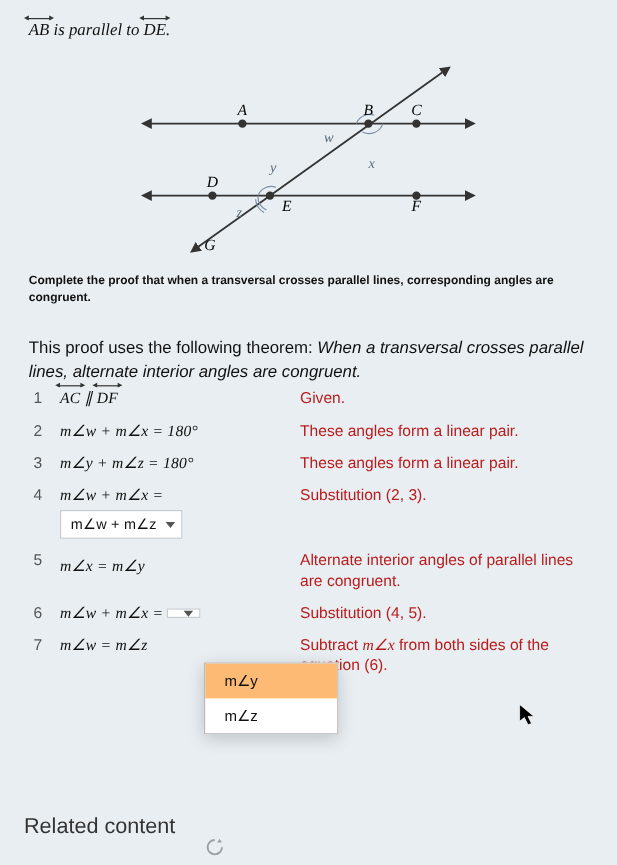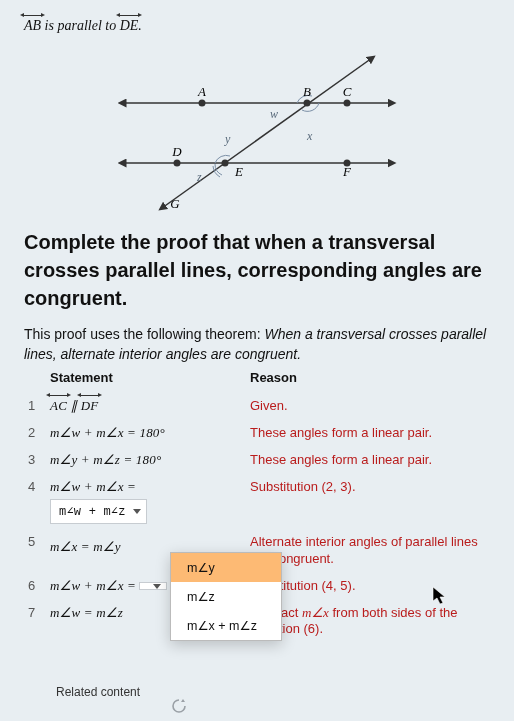--- a/index.html
+++ b/index.html
@@ -24,50 +24,50 @@
     content:''; position:absolute; top:-5px; right:-4px;
     border-left:4px solid #333; border-top:2px solid transparent;
     border-bottom:2px solid transparent;
   }
   .over-arrow .la {
     position:absolute; top:-5px; left:-4px;
     border-right:4px solid #333; border-top:2px solid transparent;
     border-bottom:2px solid transparent;
   }
   .diagram { width: 320px; height: 170px; margin: 0 auto 10px auto; display:block; }
-  .prompt { font-family: -apple-system, Helvetica, Arial, sans-serif; font-size:20px; line-height:1.4; margin-bottom:13px; }
+  .prompt { font-family: -apple-system, Helvetica, Arial, sans-serif; font-size:10px; line-height:1.4; margin-bottom:24px; }
   .theorem { font-family: -apple-system, Helvetica, Arial, sans-serif; font-size:14px; line-height:1.4; margin-bottom:0; }
   .theorem .ital { font-style: italic; }
   table { width:100%; border-collapse: collapse; font-family: -apple-system, Helvetica, Arial, sans-serif; font-size:13px; }
   th { text-align:left; font-weight:600; padding:6px 4px 8px 4px; }
   td { padding:5px 4px; vertical-align: top; }
   td.num { width:22px; color:#555; }
   td.st { width:200px; font-family: Georgia, serif; font-style: italic; letter-spacing:0.2px;}
   td.rs { color:#b91c1c; line-height:1.3; }
   .mexpr { font-style: italic; font-family: Georgia, serif; }
   .selectbox {
     display:inline-block; border:1px solid #c7ccd1; background:#fff;
-    padding:4px 20px 4px 8px; font-size:12px; font-family: Liberation Mono, monospace;
+    padding:4px 20px 4px 8px; font-size:12px; font-family: Liberation Sans, sans-serif;
     position:relative; min-width:90px; font-style: normal;
   }
   .selectbox.small { min-width:28px; padding:3px 14px 3px 6px; }
   .selectbox .chev {
     position:absolute; right:5px; top:50%; transform:translateY(-40%);
     width:0;height:0;border-left:4px solid transparent;border-right:4px solid transparent;
     border-top:5px solid #555;
   }
   .dropdown {
     position:absolute; background:#fff; border:1px solid #bbb;
     box-shadow:0 4px 14px rgba(0,0,0,.2); z-index:10;
     font-family:-apple-system, Helvetica, Arial, sans-serif;
     font-size:12.5px;
   }
   .dropdown .opt { padding:7px 16px; white-space:nowrap; }
   .dropdown .opt.sel { background:#fdba74; }
-  .related { position:absolute; bottom:22px; left:56px; font-family:-apple-system,Helvetica,Arial,sans-serif; font-size:12px; color:#333; }
+  .related { position:absolute; bottom:22px; left:20px; font-family:-apple-system,Helvetica,Arial,sans-serif; font-size:18px; color:#333; }
   .cursor { position:absolute; right:66px; bottom:115px; z-index:20; }
   .reload { position:absolute; bottom:6px; left:170px; color:#8a8f94; }
 </style>
 </head>
 <body>
 
 <div class="line-ab">
   <span class="over-arrow"><span class="la"></span><span>AB</span></span><span> is parallel to </span><span class="over-arrow"><span class="la"></span><span>DE</span></span><span>.</span>
 </div>
 
@@ -112,25 +112,20 @@
   <text x="100" y="133" font-size="12" font-style="italic" fill="#5a6b7c">z</text>
 </svg>
 
 <p class="prompt"><b>Complete the proof that when a transversal crosses parallel lines, corresponding angles are congruent.</b></p>
 <p class="theorem">
   <span>This proof uses the following theorem: </span><span class="ital">When a transversal crosses parallel lines, alternate interior angles are congruent.</span>
 </p>
 
 <table>
   <tbody>
-      <tr>
-    <th class="num"></th>
-    <th>Statement</th>
-    <th>Reason</th>
-  </tr>
   <tr>
     <td class="num">1</td>
     <td class="st">
       <span class="over-arrow"><span class="la"></span><span>AC</span></span><span> ∥ </span><span class="over-arrow"><span class="la"></span><span>DF</span></span>
     </td>
     <td class="rs">Given.</td>
   </tr>
   <tr>
     <td class="num">2</td>
     <td class="st mexpr">m∠w + m∠x = 180°</td>
@@ -172,21 +167,20 @@
     <td class="rs">
       <span>Subtract </span><span class="mexpr">m∠x</span><span> from both sides of the equation (6).</span>
     </td>
   </tr>
 </tbody>
   </table>
 
 <div class="dropdown" style="left:170px; top:552px; width:112px;">
   <div class="opt sel">m∠y</div>
   <div class="opt">m∠z</div>
-  <div class="opt">m∠x + m∠z</div>
 </div>
 
 <div class="related">Related content</div>
 
 <svg class="cursor" width="16" height="20">
   <path d="M1 1 L1 15 L5 12 L8 18 L11 17 L8 11 L13 11 Z" fill="#000" stroke="#fff" stroke-width="0.6"></path>
 </svg>
 
 <svg class="reload" width="18" height="18">
   <path d="M9 3 a6 6 0 1 0 6 6" stroke="#9aa0a6" stroke-width="1.6" fill="none"></path>

